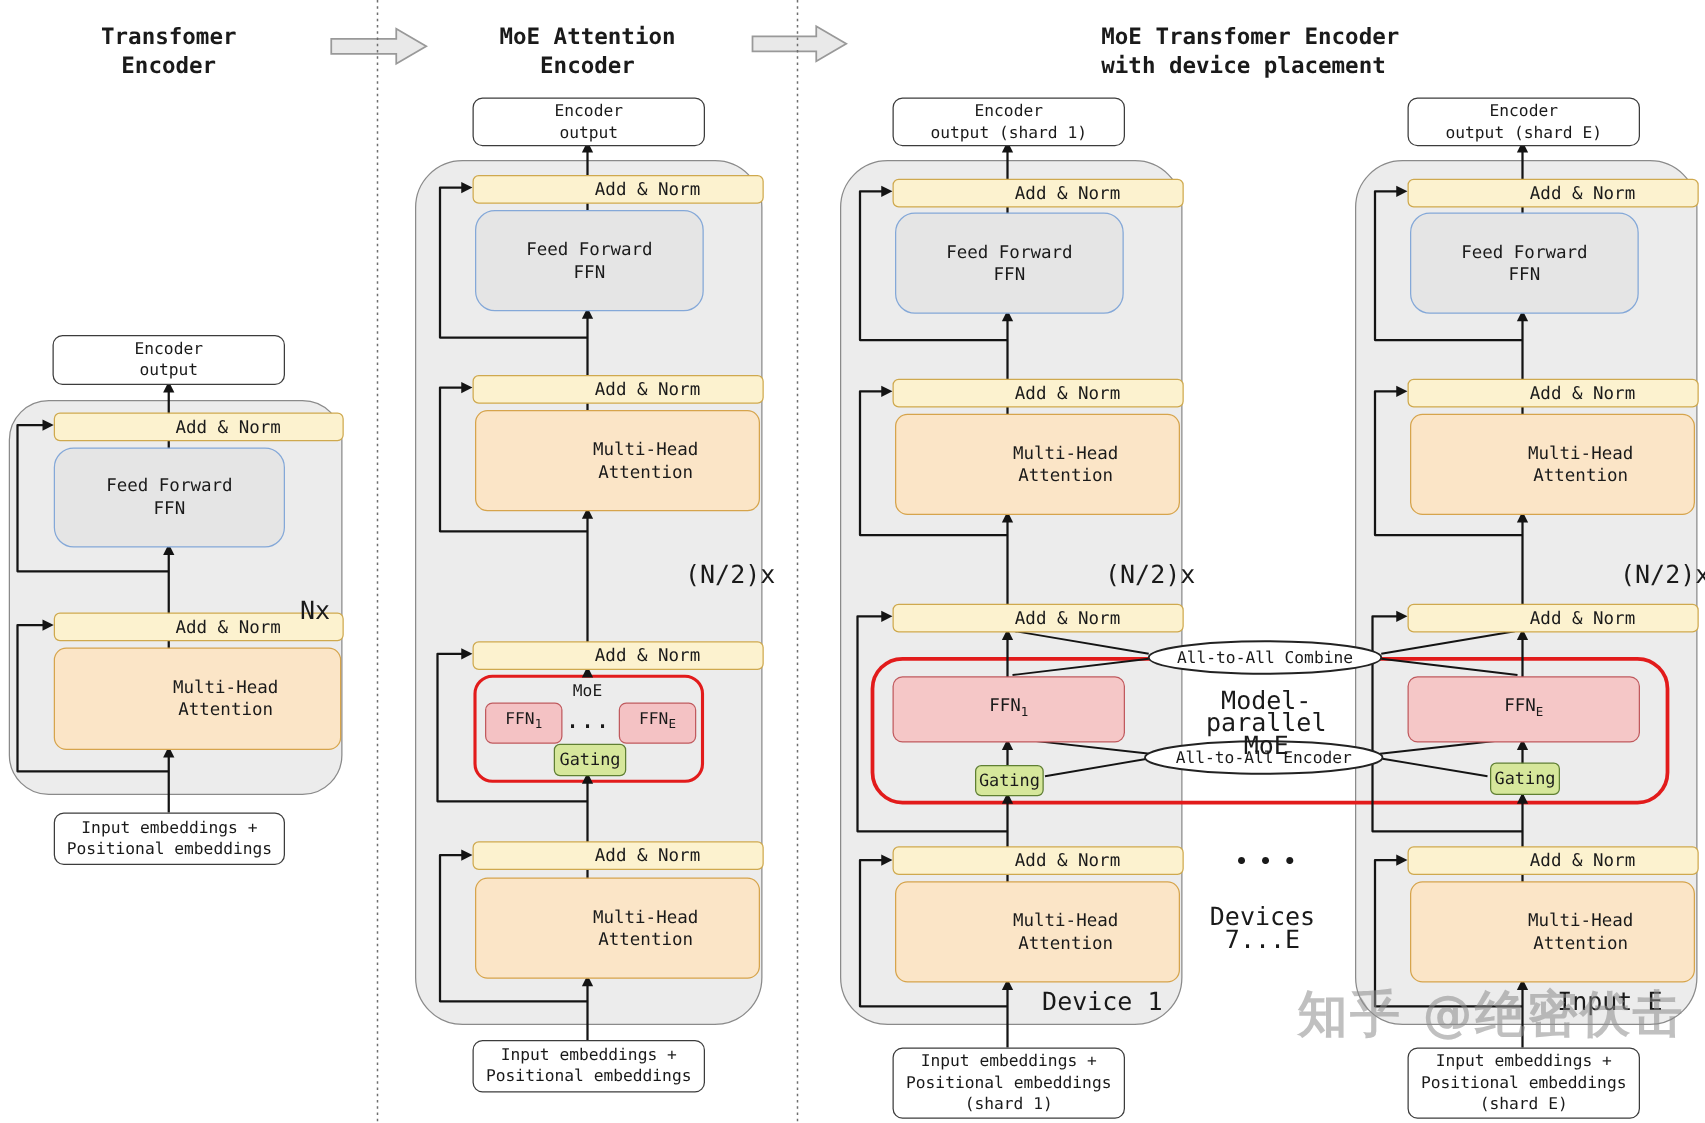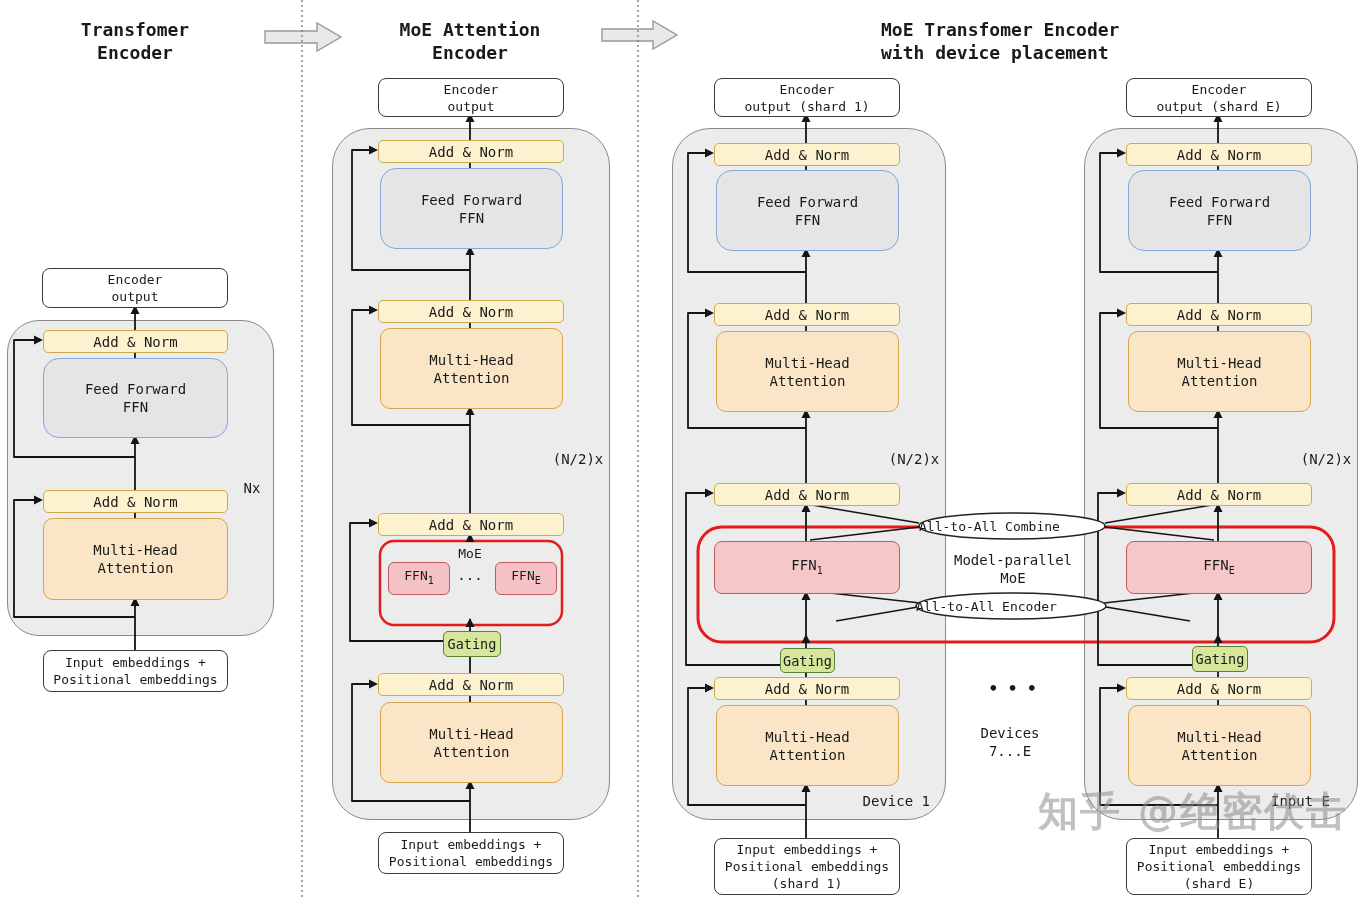--- a/index.html
+++ b/index.html
@@ -3,29 +3,29 @@
 <meta charset="utf-8">
 <style>
   html,body{margin:0;padding:0;background:#fff;}
   #canvas{position:relative;width:1364px;height:898px;background:#ffffff;overflow:hidden;
           font-family:"DejaVu Sans Mono",monospace;color:#1a1a1a;}
   .abs{position:absolute;}
   .title{font-size:18px;line-height:23px;font-weight:bold;white-space:pre-line;z-index:4;}
   .cont{background:#ececec;border:1px solid #8a8a8a;border-radius:32px;z-index:1;}
   .box{display:flex;align-items:center;justify-content:center;text-align:center;
        white-space:pre-line;z-index:3;font-size:14px;line-height:18px;}
-  .an{background:#fcf2cf;border:1.3px solid #cfa94e;border-radius:5px;}
+  .an{background:#fcf2cf;border:1.3px solid #cfa94e;border-radius:5px;padding-left:47px;}
   .ffnb{background:#e5e5e5;border:1.3px solid #84a8d8;border-radius:16px;}
-  .mha{background:#fbe5c7;border:1.3px solid #d6a44c;border-radius:10px;}
+  .mha{background:#fbe5c7;border:1.3px solid #d6a44c;border-radius:10px;padding-left:45px;}
   .pink{background:#f5c7c7;border:1.3px solid #c05a5e;border-radius:8px;}
   .pinksm{background:#f4c2c4;border:1.3px solid #c05a5e;border-radius:6px;font-size:13px;}
-  .green{background:#d6e79b;border:1.4px solid #5f7f33;border-radius:5px;font-size:13.5px;margin-top:36px;}
+  .green{background:#d6e79b;border:1.4px solid #5f7f33;border-radius:5px;font-size:13.5px;}
   .wbox{background:#ffffff;border:1.2px solid #3c3c3c;border-radius:8px;font-size:13px;line-height:17px;}
-  .lbl{white-space:pre-line;font-size:14px;line-height:18px;z-index:4;text-align:center;}
-  .etxt{z-index:4;font-size:13px;line-height:16px;}
+  .lbl{white-space:pre-line;font-size:20px;line-height:18px;z-index:4;text-align:center;}
+  .etxt{z-index:4;font-size:13px;text-align:center;line-height:16px;}
   sub{font-size:10px;}
   #wm{z-index:10;font-size:40px;letter-spacing:2px;color:rgba(140,140,140,0.55);font-weight:bold;
       font-family:"DejaVu Sans",sans-serif;}
   svg{position:absolute;left:0;top:0;z-index:2;}
   svg *{vector-effect:non-scaling-stroke;}
 </style>
 </head>
 <body>
 
 <div id="canvas">

